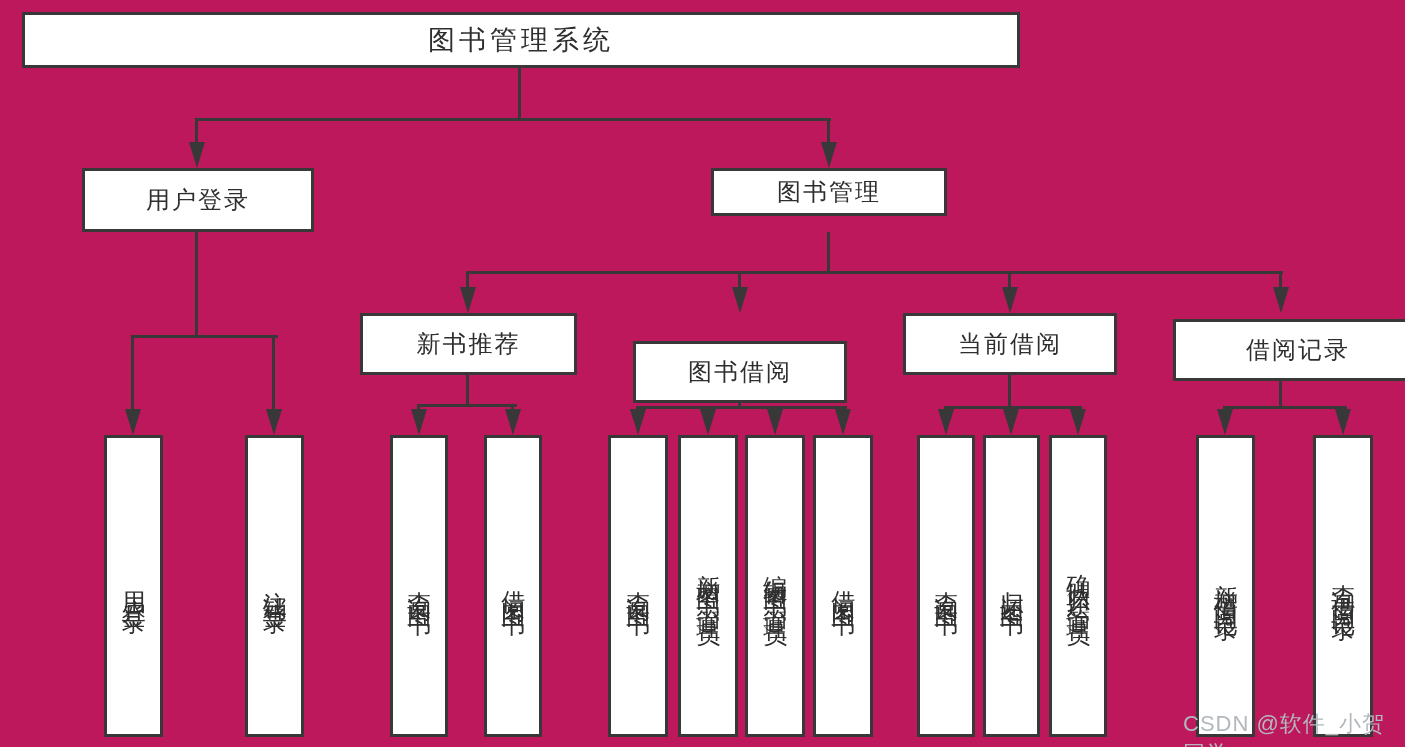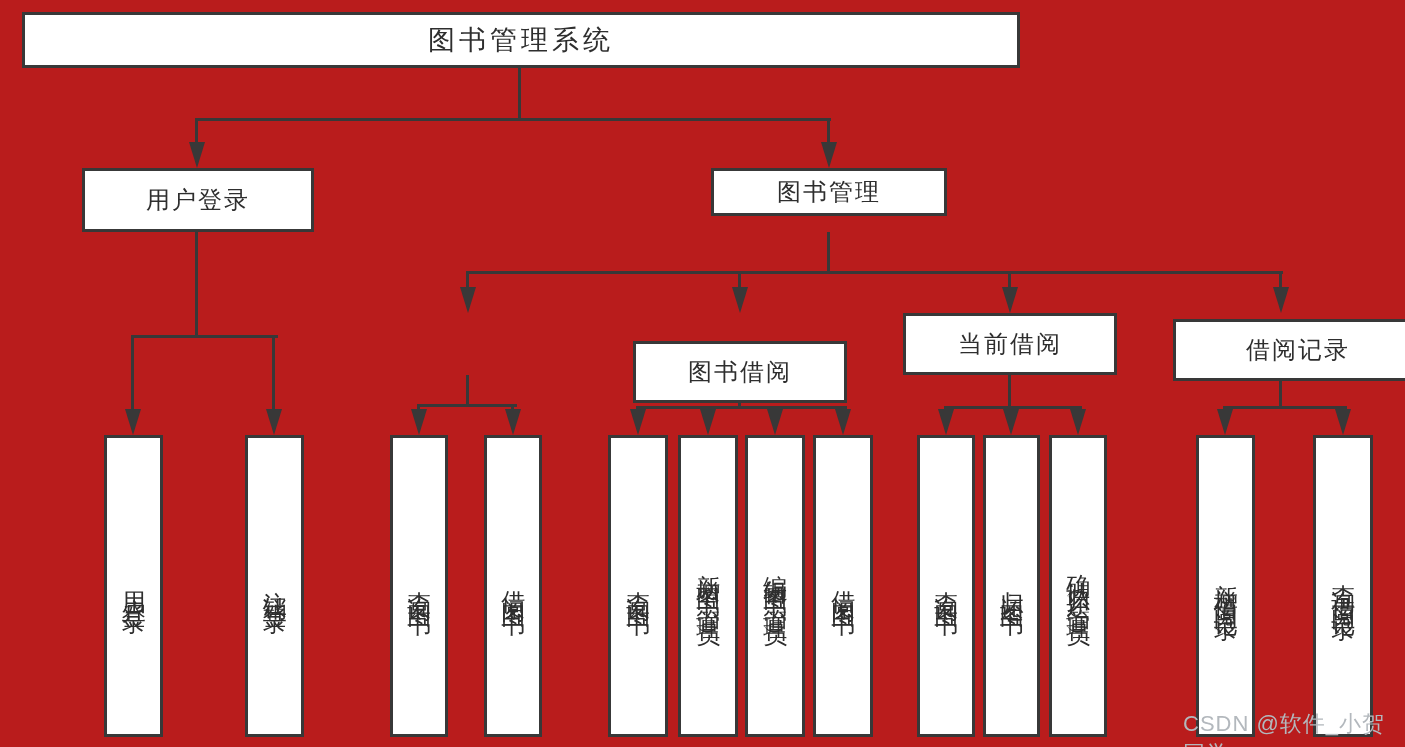--- a/index.html
+++ b/index.html
@@ -1,17 +1,17 @@
 <!DOCTYPE html>
 <html><head>
 <meta charset="utf-8">
 <style>
   html,body{margin:0;padding:0;background:#ffffff;}
   .canvas{
-    position:relative;width:1405px;height:747px;background:#b91c1c;
+    position:relative;width:1405px;height:747px;background:#be185d;
     font-family:"Liberation Sans",sans-serif;color:#2e2e2e;overflow:hidden;
   }
   .node{
     position:absolute;box-sizing:border-box;border:3px solid #383838;background:#ffffff;
     display:flex;align-items:center;justify-content:center;white-space:nowrap;
   }
   .lv1{font-size:27px;letter-spacing:4px;}
   .lv2,.lv3{font-size:24px;letter-spacing:2px;}
   .leaf{top:435px;height:302px;}
   .leaf .vtext{
@@ -92,20 +92,23 @@
     <span>图书管理系统</span>
   </div>
 
   <div class="node lv2" style="left:82px;top:168px;width:232px;height:64px;">
     <span>用户登录</span>
   </div>
   <div class="node lv2" style="left:711px;top:168px;width:236px;height:48px;">
     <span>图书管理</span>
   </div>
 
+  <div class="node lv3" style="left:360px;top:313px;width:217px;height:62px;">
+    <span>新书推荐</span>
+  </div>
   <div class="node lv3" style="left:633px;top:313px;width:214px;height:62px;margin-top:28px;">
     <span>图书借阅</span>
   </div>
   <div class="node lv3" style="left:903px;top:313px;width:214px;height:62px;font-family:Liberation Serif, serif;">
     <span>当前借阅</span>
   </div>
   <div class="node lv3" style="left:1173px;top:319px;width:250px;height:62px;">
     <span>借阅记录</span>
   </div>
 

